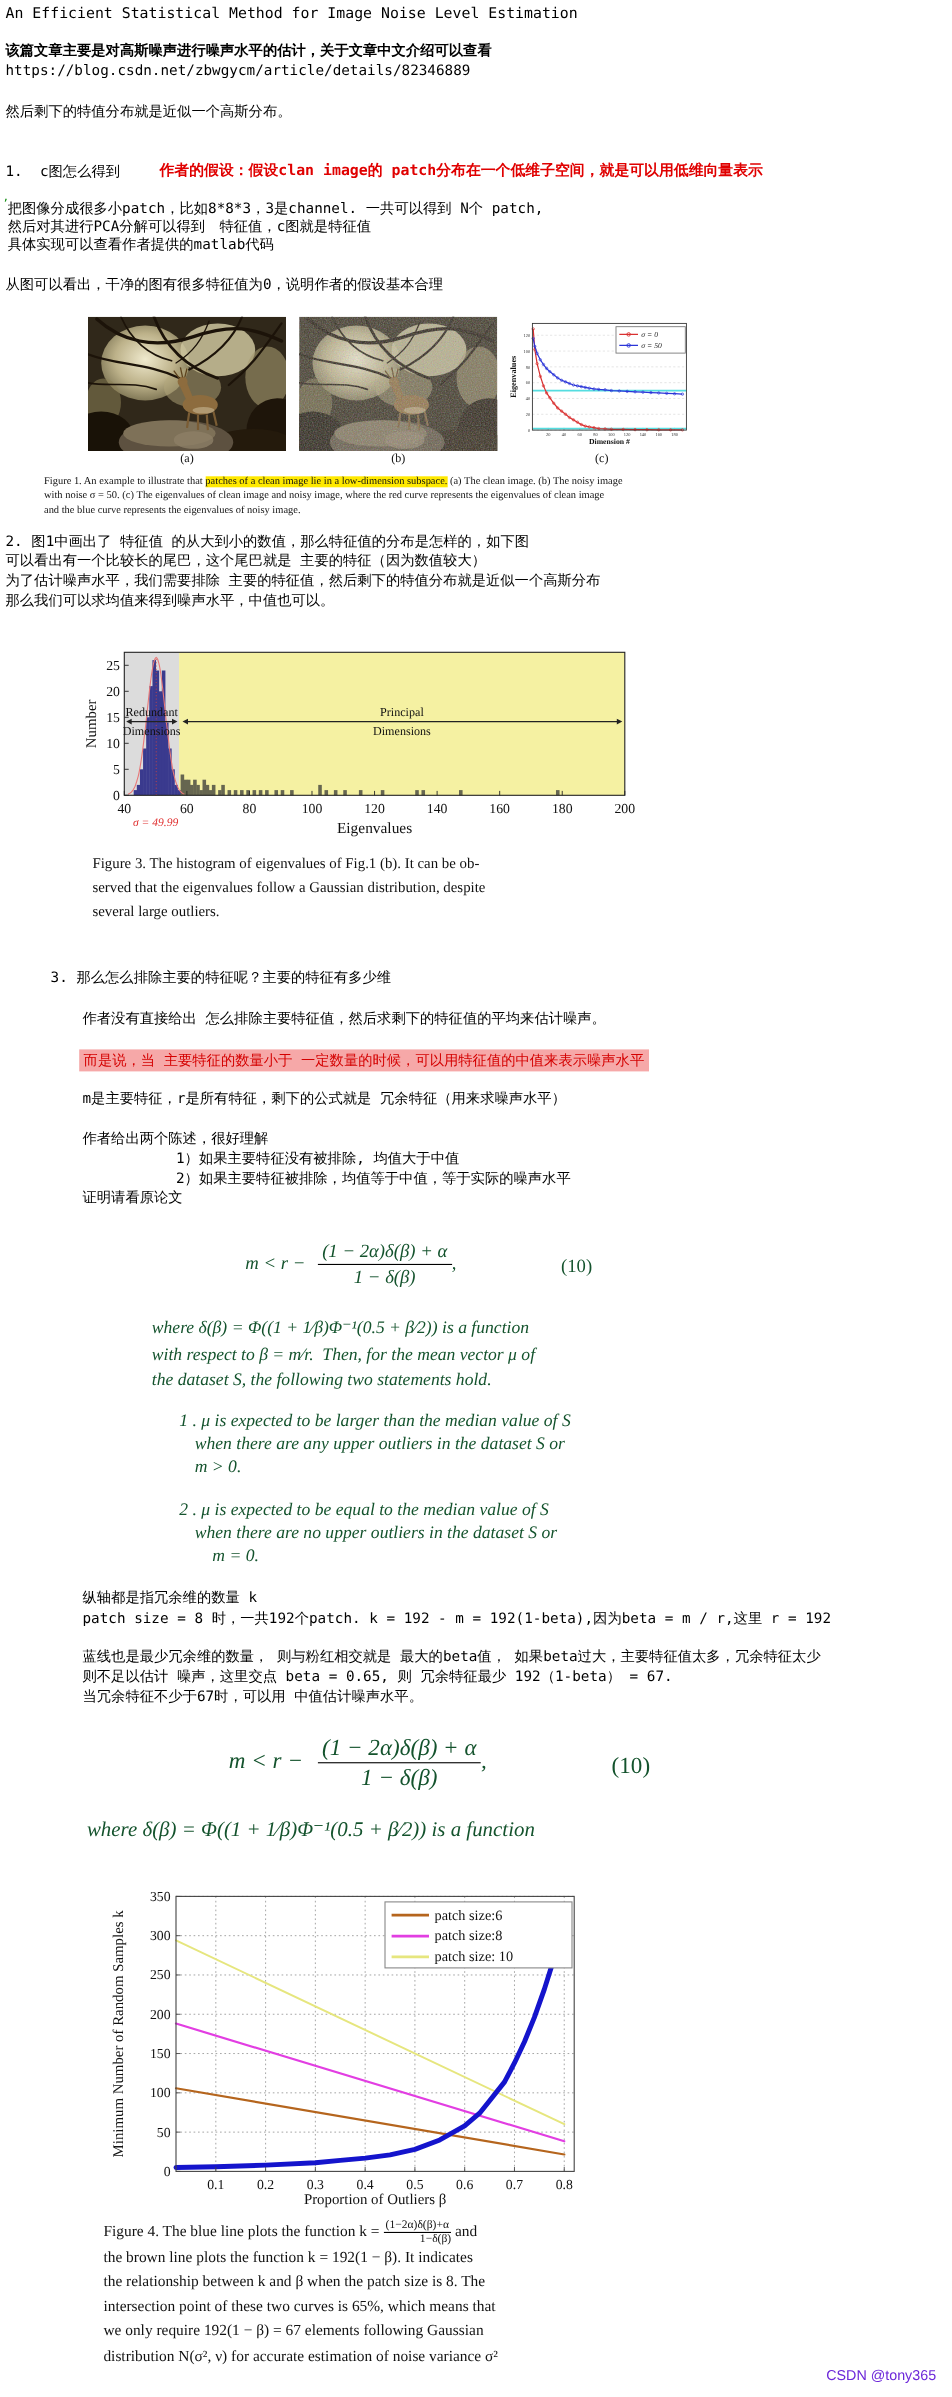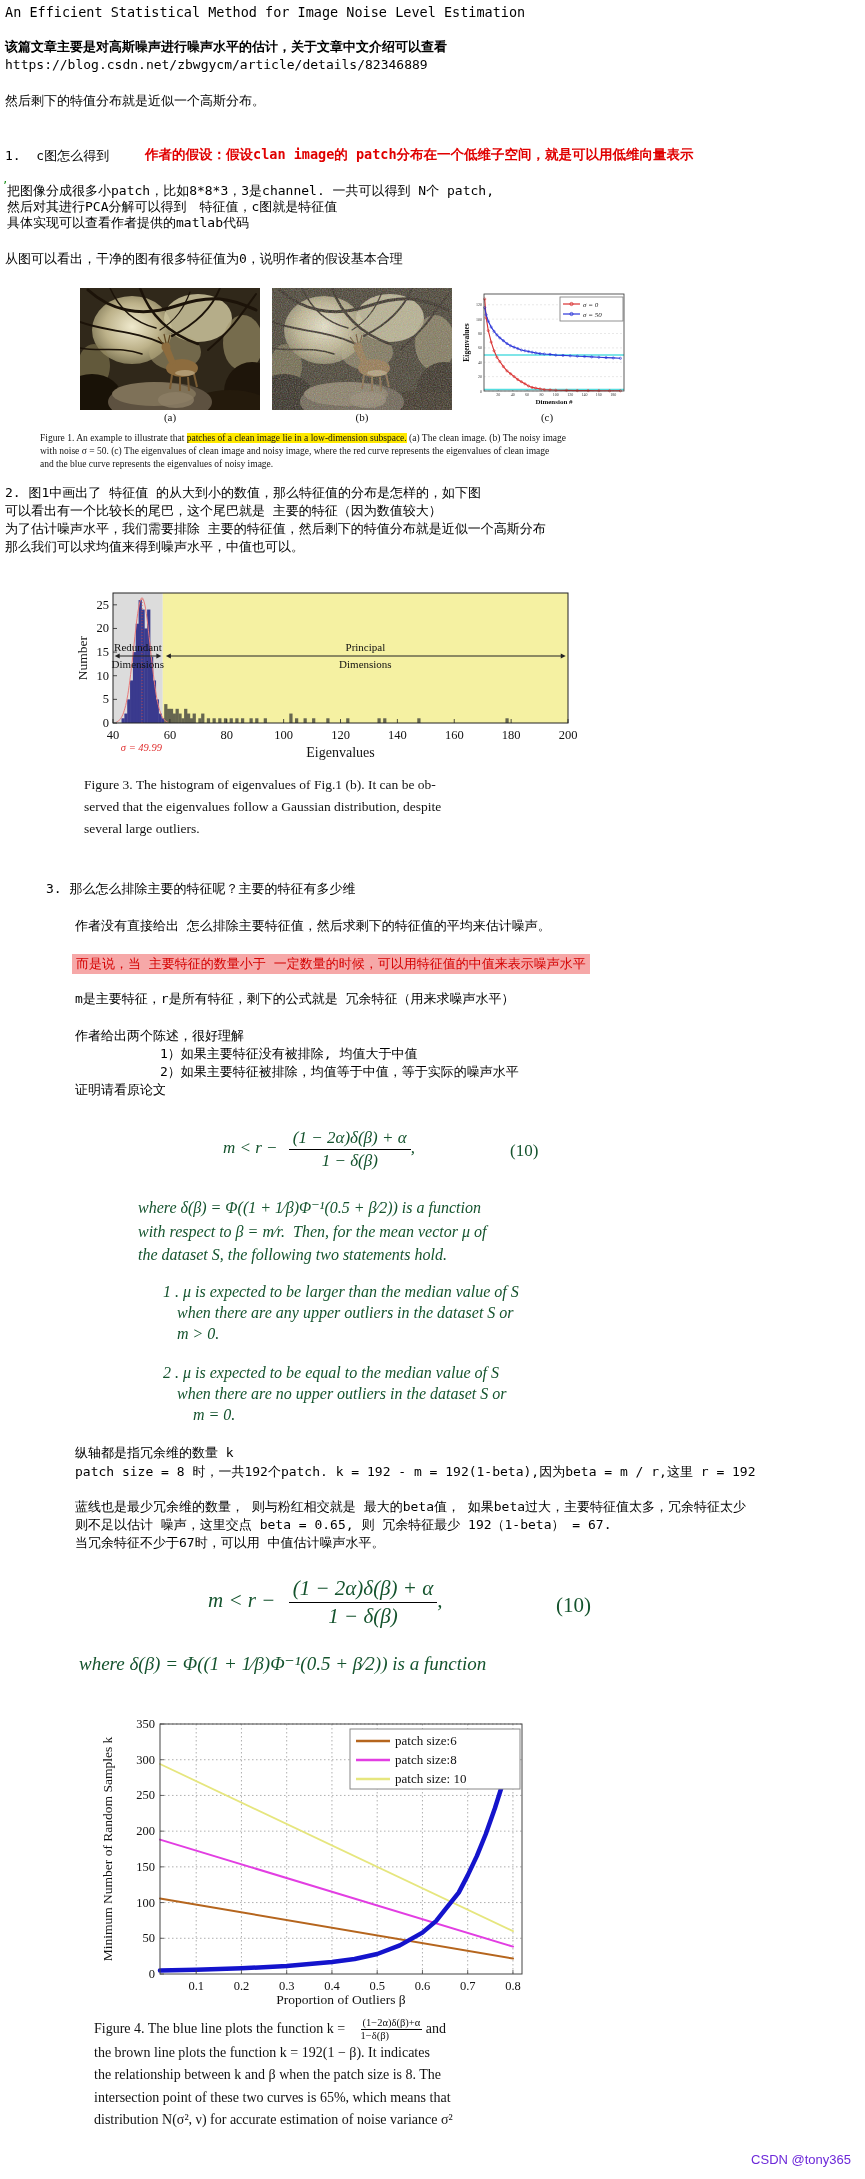--- a/index.html
+++ b/index.html
@@ -13,21 +13,21 @@
   .pink-hl{background:#f6a8a8;color:#d40000;font-size:13px;padding:1px 4px;white-space:pre;display:inline-block;}
   .yellow-hl{background:#ffe900;}
   .cap-small{font-size:9.5px;line-height:13px;color:#111;}
   .cap-med{font-size:13.5px;line-height:22px;color:#111;}
   .cap-fig4{font-size:14px;line-height:22.4px;color:#111;}
   .paperblock{color:#14532d;}
   .paperline{white-space:pre;}
   .frac{display:inline-block;vertical-align:middle;text-align:center;}
   .frac .num{display:block;border-bottom:1px solid #000;padding:0 4px 1px 4px;}
   .frac .den{display:block;padding-top:1px;}
-  .ifrac{display:inline-block;vertical-align:middle;text-align:left;font-size:10.5px;line-height:12px;margin-left:12px;}
+  .ifrac{display:inline-block;vertical-align:middle;text-align:right;font-size:10.5px;line-height:12px;}
   .ifrac .num{display:block;border-bottom:1px solid #000;padding:0 2px;}
   .ifrac .den{display:block;}
   .ftag{position:absolute;}
   .photo{display:block;}
   svg{font-family:"Liberation Serif","DejaVu Serif",serif;}
   .watermark{font-family:"Liberation Sans","DejaVu Sans",sans-serif;font-size:13px;color:#6d28d9;}
   .panel-label{font-family:"Liberation Serif",serif;font-size:11px;color:#111;text-align:center;}
   .green-mark{color:#0a8a0a;font-size:10px;}
 </style>
 </head>
@@ -456,16 +456,17 @@
     <text x="297" y="71" font-size="13" fill="#111">patch size: 10</text>
     <text x="243" y="292" font-size="13.5" text-anchor="middle" fill="#111">Proportion of Outliers β</text>
     <text x="14" y="137" font-size="13.5" text-anchor="middle" fill="#111" transform="rotate(-90 14 137)">Minimum Number of Random Samples k</text>
   </svg>
 
 <div class="abs serif cap-fig4" style="top:2017px;left:94px;width:490px;">
   <div><span>Figure 4. The blue line plots the function k =</span> <span class="ifrac"><span class="num">(1−2α)δ(β)+α</span><span class="den">1−δ(β)</span></span> <span>and</span></div>
   <div>the brown line plots the function k = 192(1 − β).  It indicates</div>
   <div>the relationship between k and β when the patch size is 8.  The</div>
   <div>intersection point of these two curves is 65%, which means that</div>
+  <div>we only require 192(1 − β) = 67 elements following Gaussian</div>
   <div>distribution N(σ², ν) for accurate estimation of noise variance σ²</div>
 </div>
 
 <div class="abs watermark" style="top:2152px;right:14px;">CSDN @tony365</div>
 
 </body></html>

